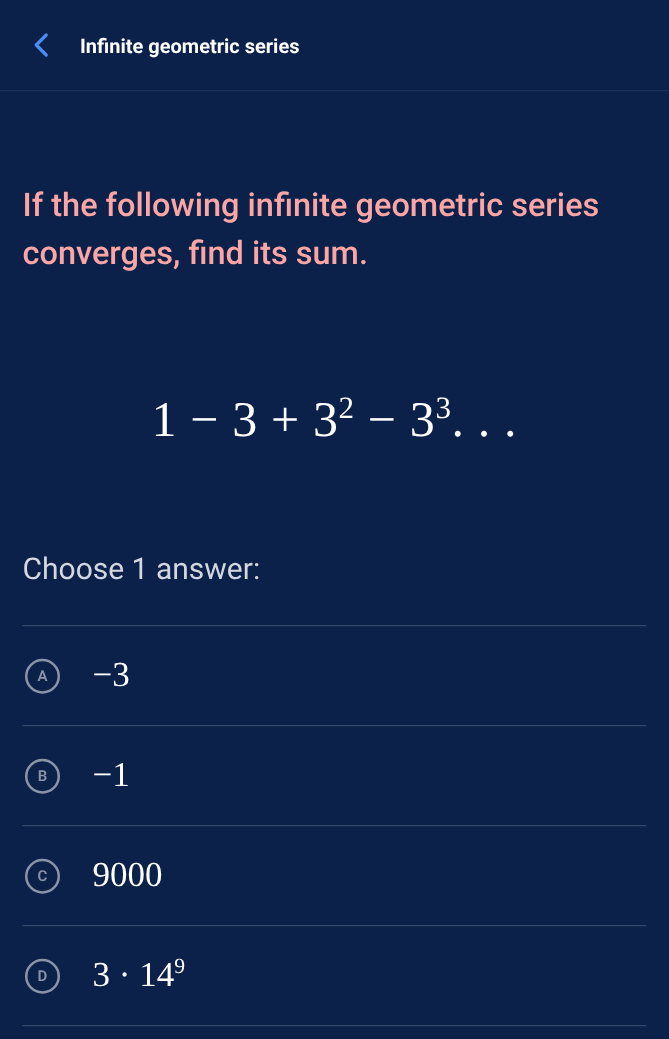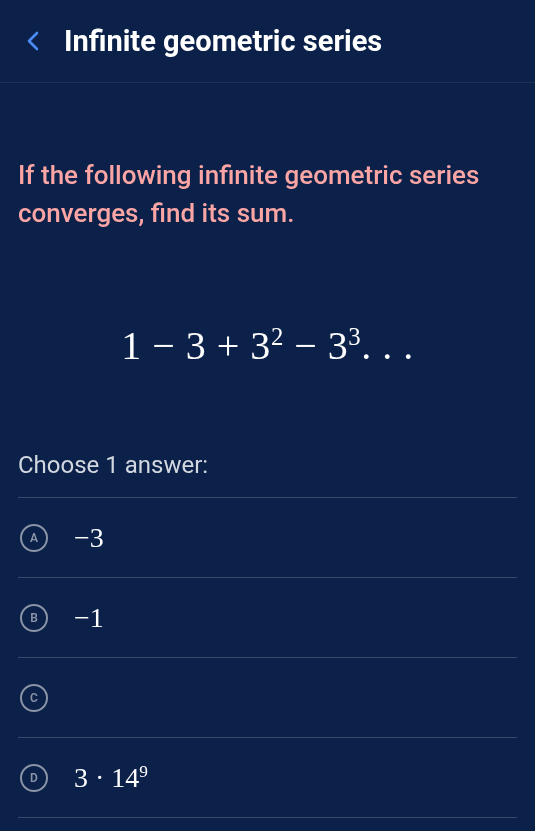--- a/index.html
+++ b/index.html
@@ -18,21 +18,21 @@
     border-bottom: 1px solid rgba(255,255,255,0.08);
   }
   .back-arrow {
     display: inline-flex;
     align-items: center;
     justify-content: center;
     margin-right: 18px;
     cursor: pointer;
   }
   .header-title {
-    font-size: 29px;
+    font-size: 16px;
     font-weight: 700;
     color: #ffffff;
   }
   .content {
     padding: 0 18px;
   }
   .prompt {
     font-size: 26px;
     font-weight: 500;
     color: #fca5a5;
@@ -51,21 +51,21 @@
   .expression sup {
     font-size: 0.62em;
     vertical-align: super;
     line-height: 0;
   }
   .choose-label {
     font-size: 24px;
     font-weight: 400;
     color: #d3d8e0;
     margin-top: 82px;
-    margin-bottom: 18px;
+    margin-bottom: 31px;
   }
   .answer-list {
     border-top: 1px solid rgba(255,255,255,0.18);
   }
   .answer-row {
     display: flex;
     align-items: center;
     min-height: 80px;
     border-bottom: 1px solid rgba(255,255,255,0.18);
     padding: 18px 0;
@@ -137,20 +137,21 @@
       <span class="answer-value">−3</span>
     </div>
 
     <div class="answer-row">
       <span class="radio">B</span>
       <span class="answer-value">−1</span>
     </div>
 
     <div class="answer-row">
       <span class="radio">C</span>
+      <span class="answer-value">9000</span>
     </div>
 
     <div class="answer-row">
       <span class="radio">D</span>
       <span class="answer-value"><span>3 · 14</span><sup>9</sup></span>
     </div>
 
     <div class="answer-row last">
       <span class="radio">E</span>
       <span class="answer-value text">The series does not converge.</span>

